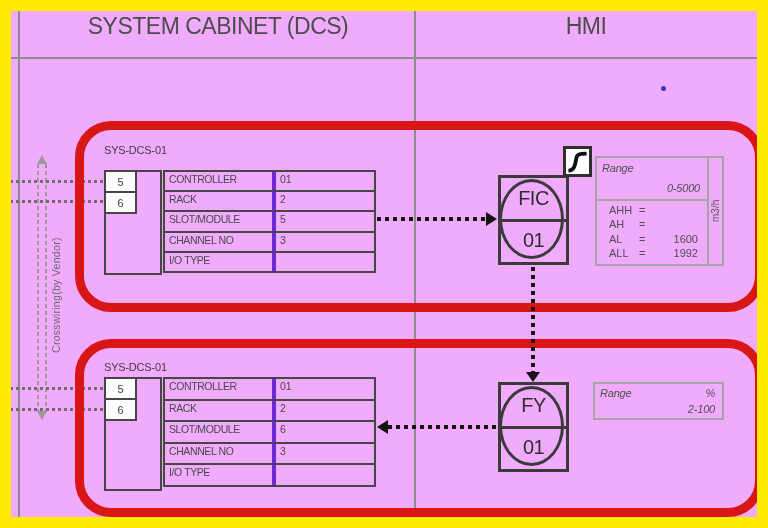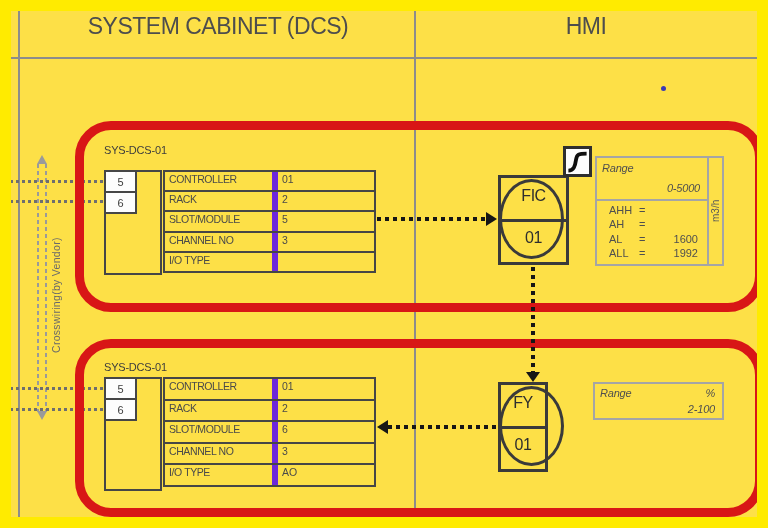--- a/index.html
+++ b/index.html
@@ -1,17 +1,17 @@
 <!DOCTYPE html>
 <html><head>
 <meta charset="utf-8">
 <style>
   html,body{margin:0;padding:0;background:#e8e8e8;}
   #stage{
-    position:relative;width:768px;height:528px;background:#fde047;
+    position:relative;width:768px;height:528px;background:#f0abfc;
     font-family:"Liberation Sans",sans-serif;overflow:hidden;
   }
   .abs{position:absolute;}
   
   #yellow-frame{inset:0;border:11px solid #ffeb00;z-index:50;pointer-events:none;}
   
   .gline{background:#8c8c8c;z-index:0;}
   
   .col-header{
     top:13px;text-align:center;font-size:23px;color:#4d4d4d;
@@ -41,40 +41,40 @@
     font-size:11px;color:#3d3d3d;
   }
   
   .io-table{
     border:2px solid #464646;z-index:3;display:flex;flex-direction:column;
     background:transparent;box-sizing:border-box;
   }
   .io-row{flex:1;display:flex;border-top:2px solid #464646;min-height:0;}
   .io-row:first-child{border-top:none;}
   .io-label{
-    width:103px;border-right:6px solid #6d28d9;padding:1px 0 0 4px;
+    width:103px;border-right:4px solid #6d28d9;padding:1px 0 0 4px;
     font-size:10.5px;color:#4a4a4a;letter-spacing:-0.4px;white-space:nowrap;overflow:hidden;
   }
   .io-value{flex:1;padding:1px 0 0 4px;font-size:10.5px;color:#4a4a4a;}
   
   .wire-h{height:4px;background:repeating-linear-gradient(90deg,#161616 0 4px,transparent 4px 8px);z-index:4;}
   .wire-v{width:4px;background:repeating-linear-gradient(180deg,#161616 0 4px,transparent 4px 8px);z-index:4;}
   .wire-thin{height:3px;background:repeating-linear-gradient(90deg,#6e6e6e 0 3px,transparent 3px 6px);z-index:1;}
   .arr{width:0;height:0;z-index:5;}
   .arr-right{border-left:11px solid #161616;border-top:7px solid transparent;border-bottom:7px solid transparent;}
   .arr-left{border-right:11px solid #161616;border-top:7px solid transparent;border-bottom:7px solid transparent;}
   .arr-down{border-top:10px solid #161616;border-left:7px solid transparent;border-right:7px solid transparent;}
   
   .inst-square{border:3px solid #3a3a3a;background:transparent;z-index:3;box-sizing:border-box;}
   .inst-circle{
     position:absolute;left:-2px;top:1px;width:65px;height:80px;
     border:3px solid #3a3a3a;border-radius:50%;box-sizing:border-box;
   }
   .inst-mid{position:absolute;left:-3px;right:-3px;top:41px;height:3px;background:#3a3a3a;}
-  .inst-tag{position:absolute;left:0;width:100%;text-align:center;font-size:16px;color:#2e2e2e;letter-spacing:-0.5px;}
+  .inst-tag{position:absolute;left:0;width:100%;text-align:center;font-size:20px;color:#2e2e2e;letter-spacing:-0.5px;}
   
   #func-box{left:563px;top:146px;width:29px;height:31px;background:#fdfdfd;border:3px solid #2f2f2f;z-index:4;box-sizing:border-box;}
   
   .range-box{border:2px solid #a5a5a5;z-index:3;font-size:11px;color:#4f4f4f;box-sizing:border-box;}
   .rng{position:absolute;white-space:nowrap;letter-spacing:-0.2px;font-style:italic;}
   #range-top-divider{position:absolute;left:0;top:41px;width:112px;height:2px;background:#a5a5a5;}
   #range-top-col{position:absolute;left:110px;top:0;width:2px;height:100%;background:#a5a5a5;}
   #range-units-vert{
     position:absolute;left:111px;top:0;width:15px;height:100%;
     display:flex;align-items:center;justify-content:center;
@@ -221,28 +221,27 @@
     <div class="io-row">
       <div class="io-label">SLOT/MODULE</div>
       <div class="io-value">6</div>
     </div>
     <div class="io-row">
       <div class="io-label">CHANNEL NO</div>
       <div class="io-value">3</div>
     </div>
     <div class="io-row">
       <div class="io-label">I/O TYPE</div>
-      <div class="io-value">AO</div>
     </div>
   </div>
 
   <div class="abs arr arr-left" style="left:377px;top:420px;"></div>
   <div class="abs wire-h" style="left:388px;top:425px;width:110px;"></div>
 
-  <div class="abs inst-square" style="left:498px;top:382px;width:50px;height:90px;">
+  <div class="abs inst-square" style="left:498px;top:382px;width:71px;height:90px;">
     <div class="inst-circle"></div>
     <div class="inst-mid"></div>
     <div class="inst-tag" style="top:9px;">FY</div>
     <div class="inst-tag" style="top:51px;">01</div>
   </div>
 
   <div class="abs range-box" style="left:593px;top:382px;width:131px;height:38px;">
     <div class="rng" style="left:5px;top:3px;">Range</div>
     <div class="rng" style="right:7px;top:3px;">%</div>
     <div class="rng" style="right:7px;top:19px;">2-100</div>

